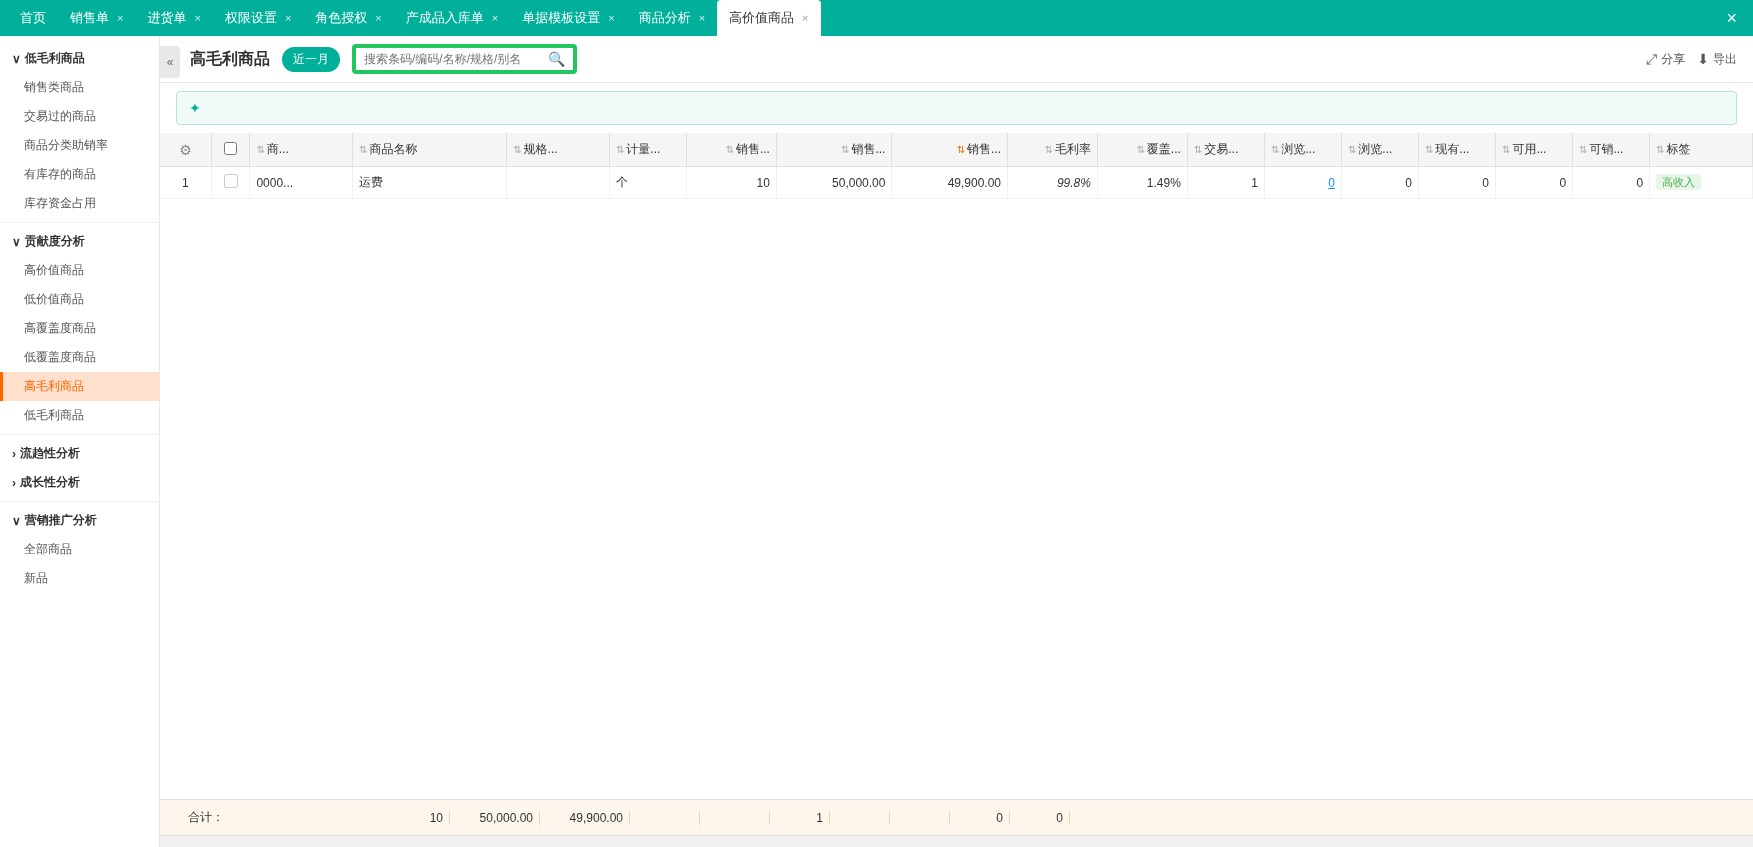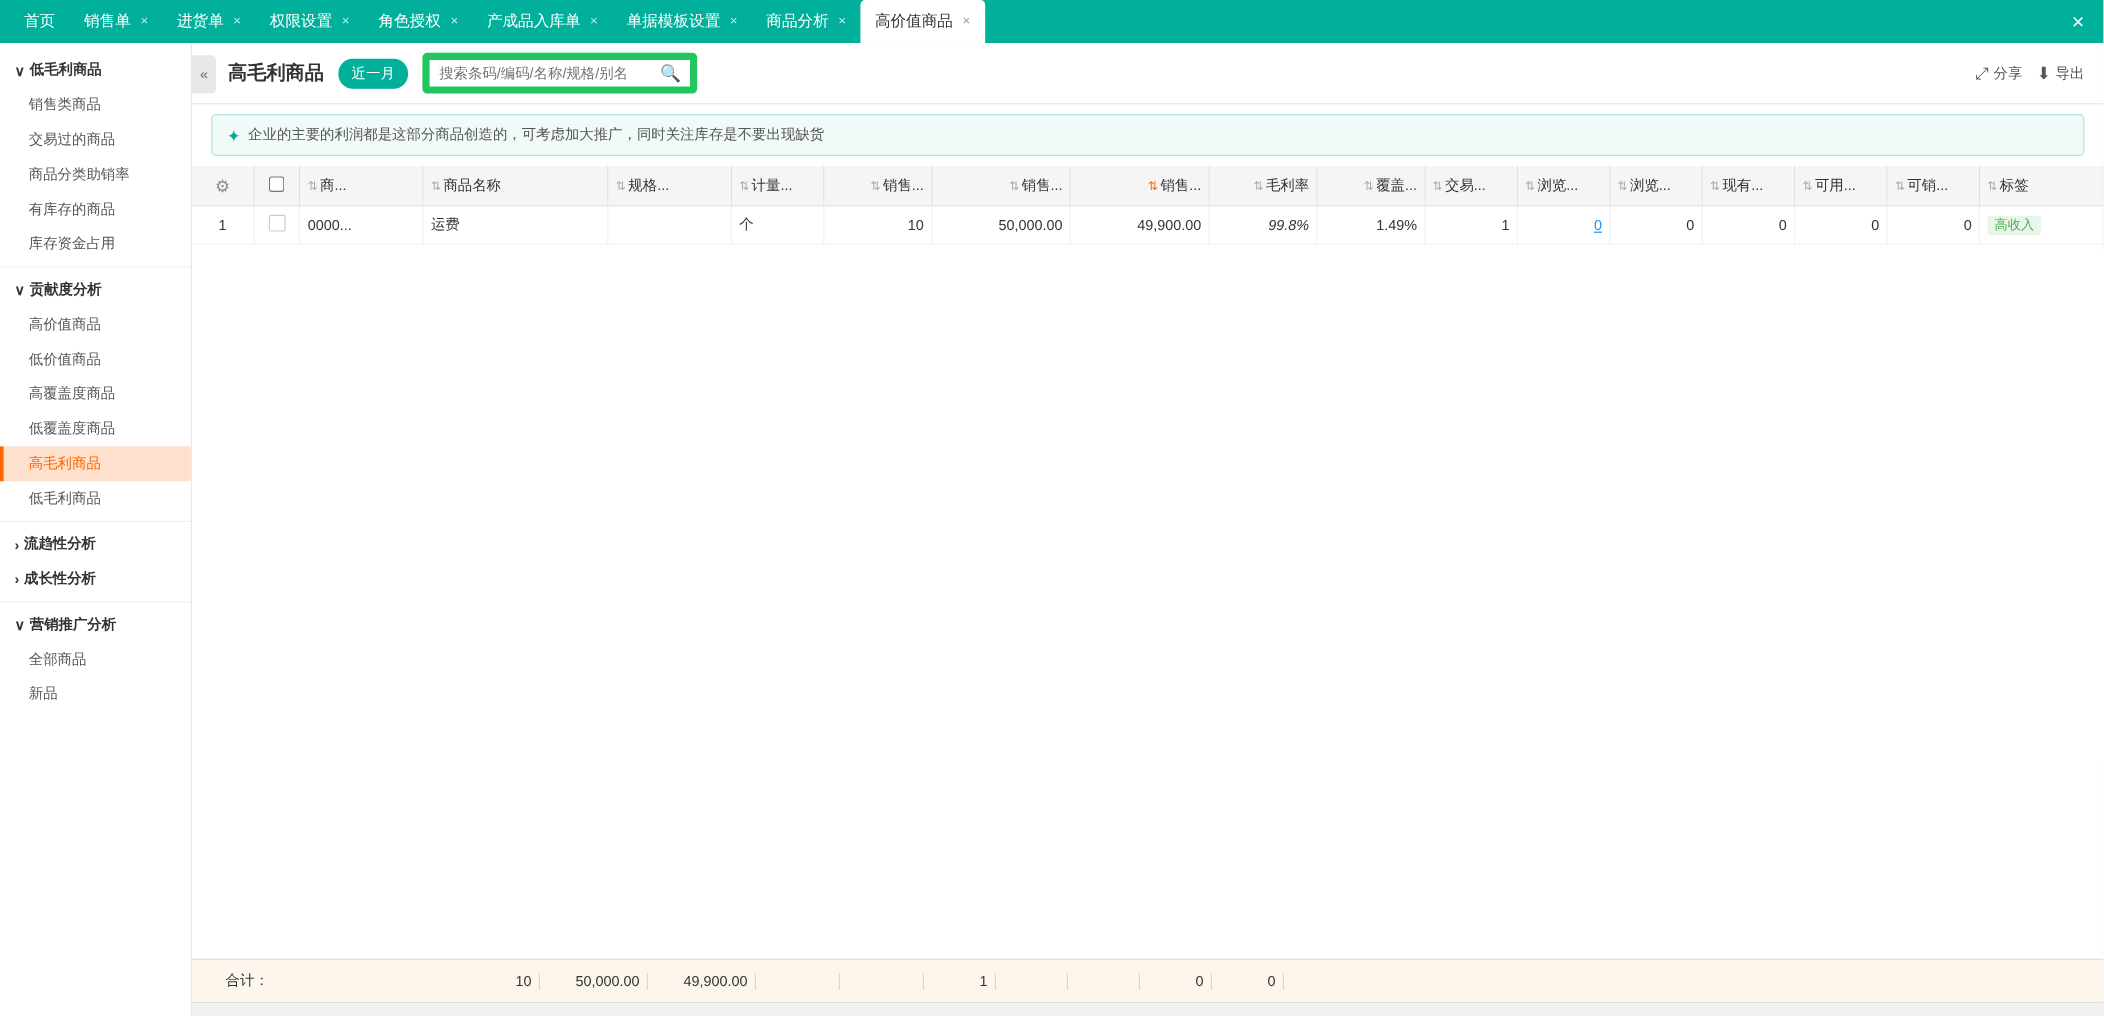--- a/index.html
+++ b/index.html
@@ -140,21 +140,21 @@
       cursor: pointer;
       background: #fff;
     }
     .filter-btn.active {
       background: #00b09b;
       color: #fff;
     }
     .search-box {
       display: flex;
       align-items: center;
-      border: 6px solid #22c55e;
+      border: 4px solid #22c55e;
       border-radius: 4px;
       padding: 3px 8px;
       gap: 4px;
       background: #fff;
     }
     .search-box input {
       border: none;
       outline: none;
       font-size: 12px;
       width: 180px;
@@ -407,21 +407,20 @@
         </div>
         <div class="action-btn">
           <span style="font-size:14px;">⬇</span>
           <span>导出</span>
         </div>
       </div>
     </div>
 
     <div class="info-banner">
       <span class="info-icon">✦</span>
-      <span>企业的主要的利润都是这部分商品创造的，可考虑加大推广，同时关注库存是不要出现缺货</span>
     </div>
 
     <div class="table-container">
       <table>
         <thead>
           <tr>
             <th class="col-num"><span class="gear-icon">⚙</span></th>
             <th class="col-check"><input type="checkbox" style=""></th>
             <th class="col-code"><span class="sort-icon">⇅</span><span>商...</span></th>
             <th class="col-name"><span class="sort-icon">⇅</span><span>商品名称</span></th>

